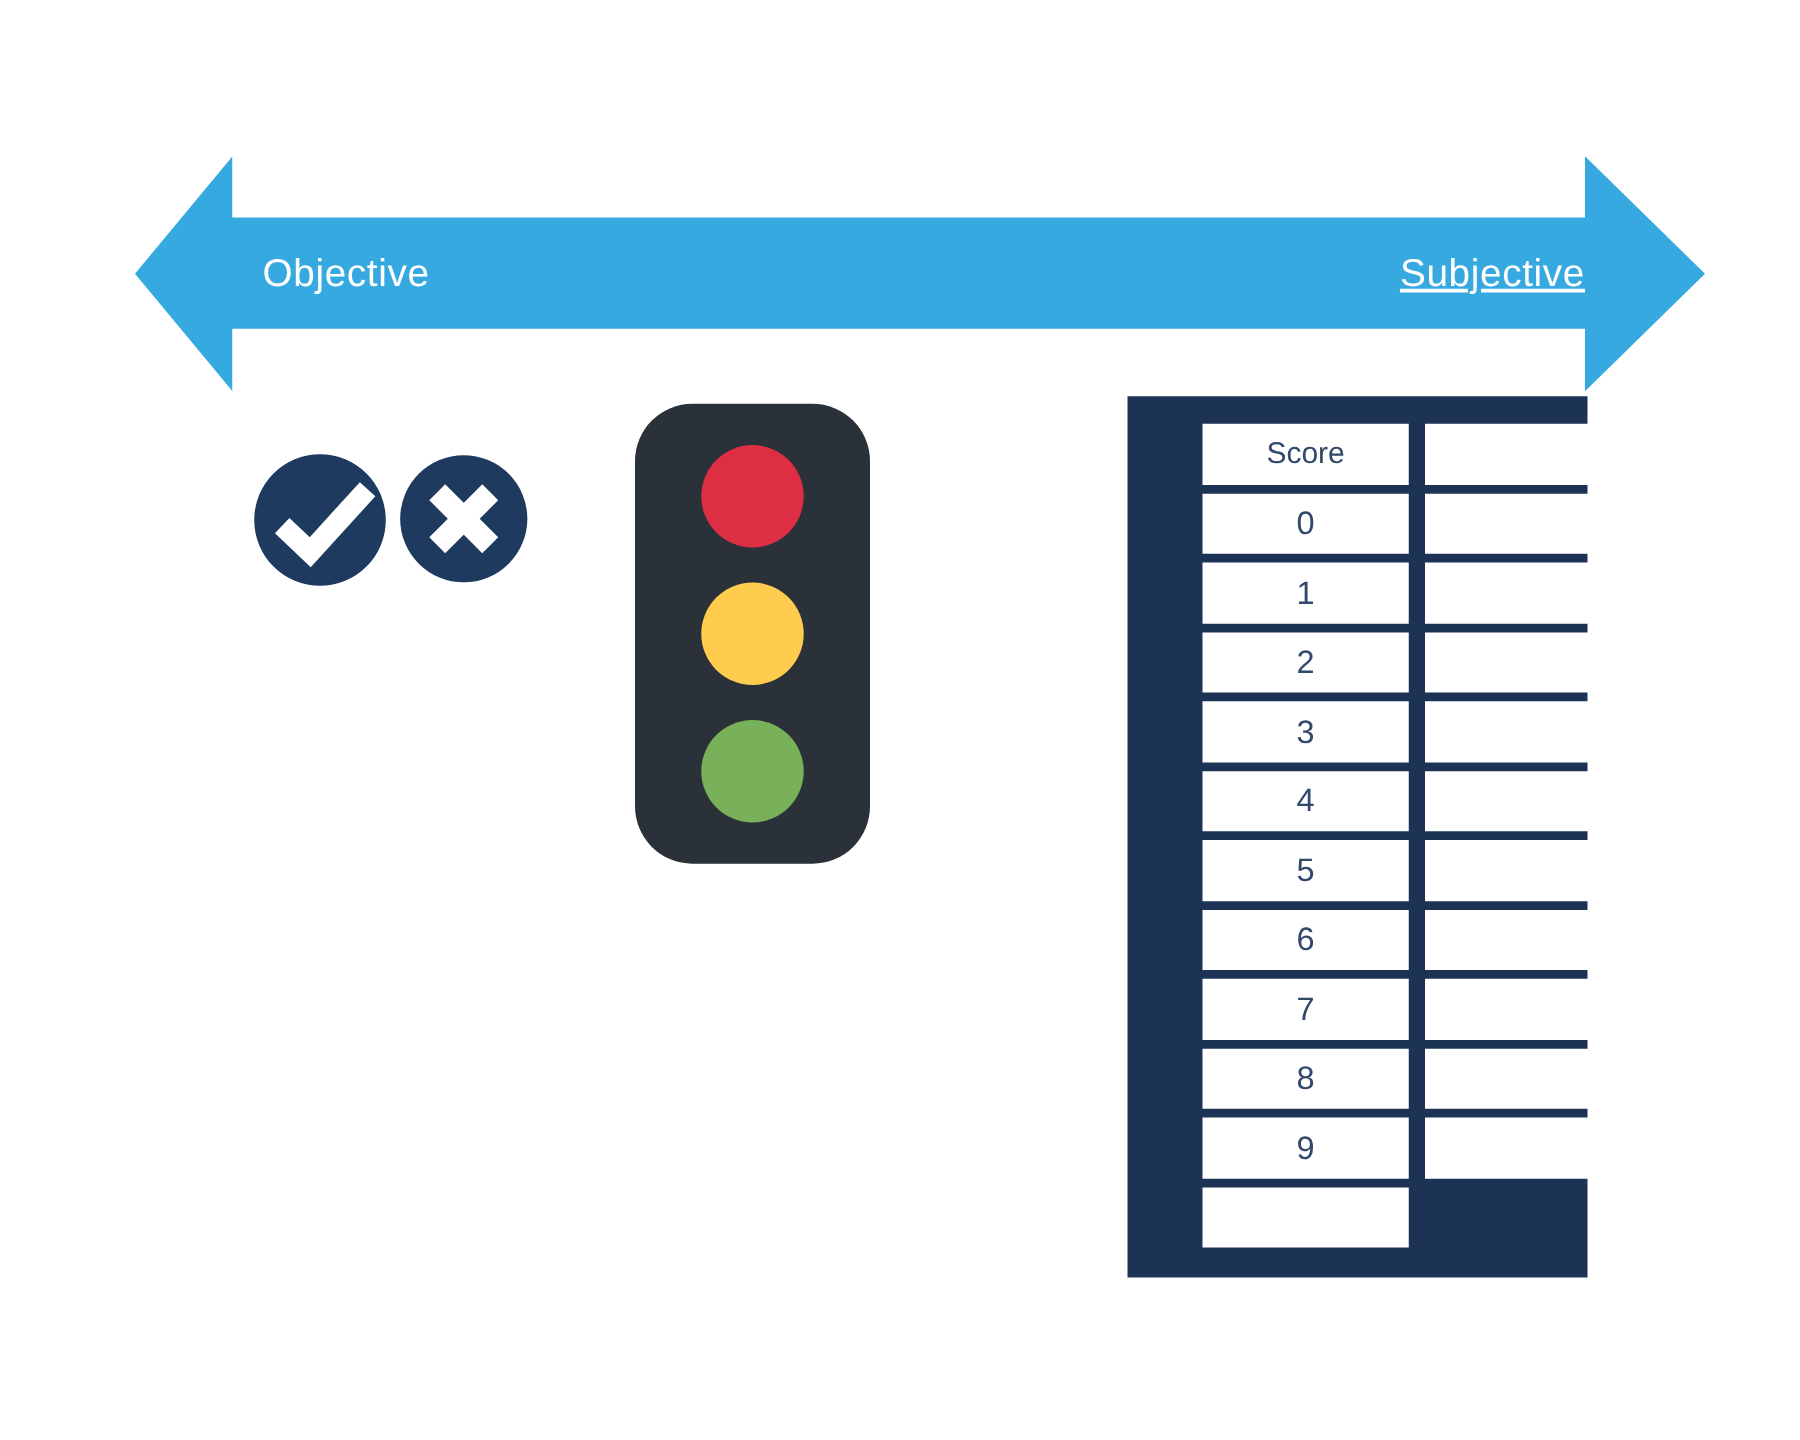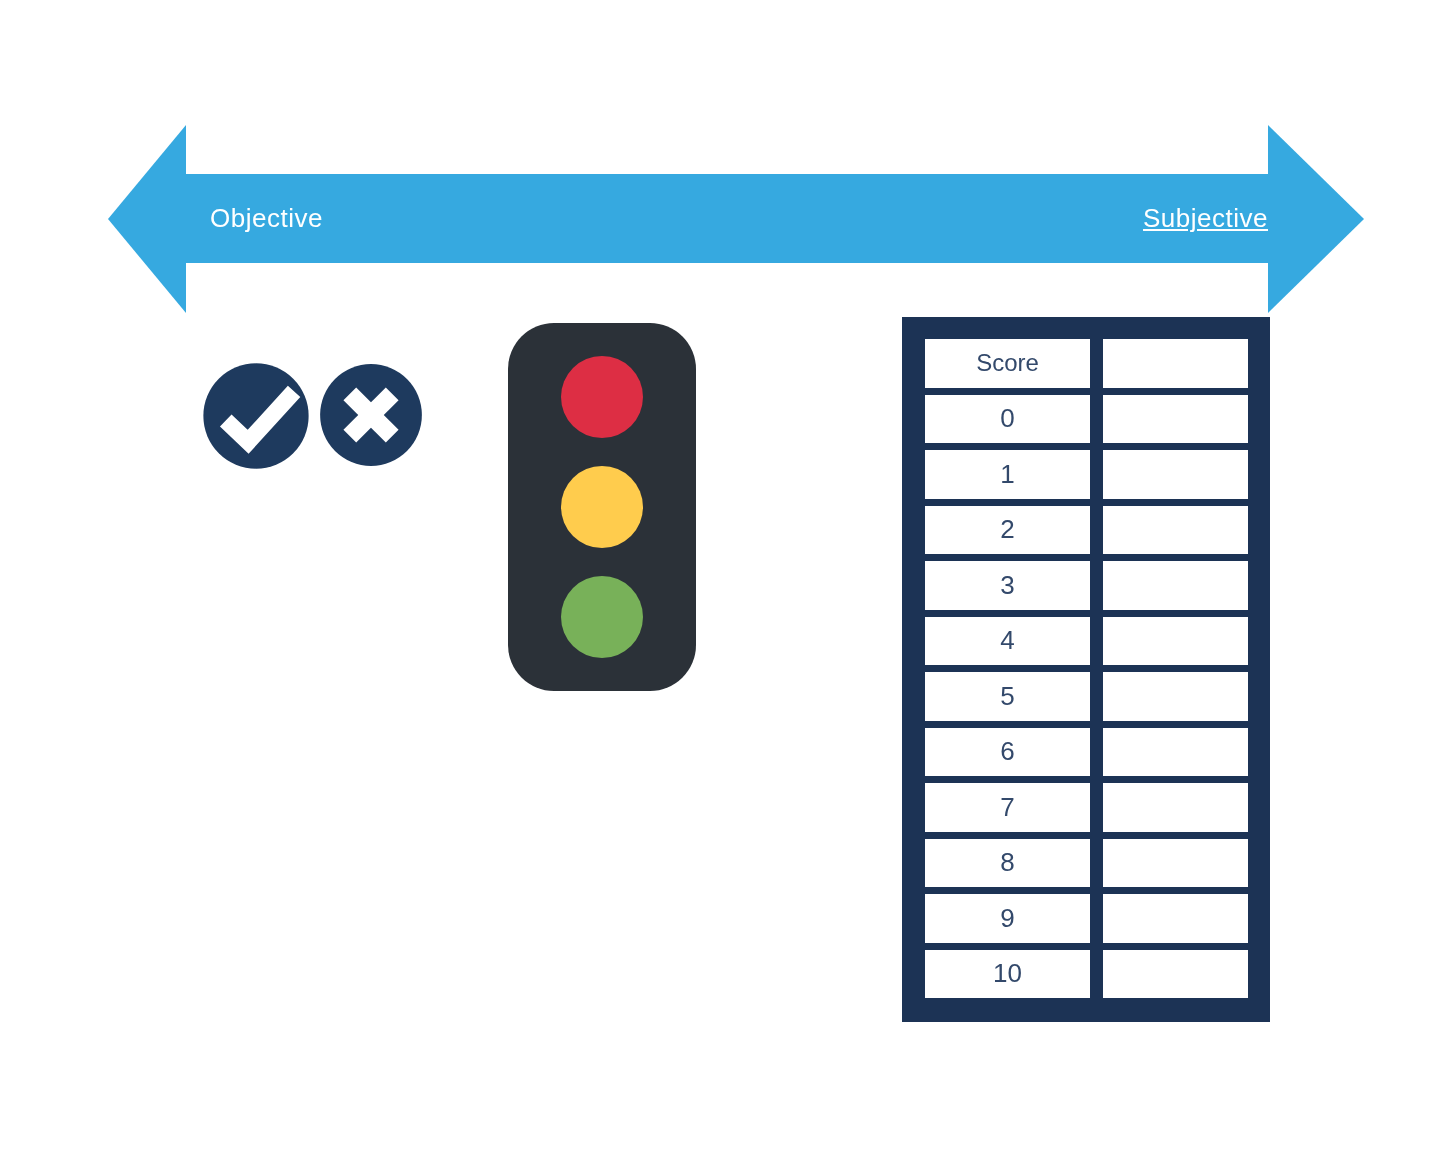--- a/index.html
+++ b/index.html
@@ -27,21 +27,21 @@
   .arrow-head {
     position: absolute;
     top: 125px;
     width: 96px; height: 188px;
     display: block;
   }
   .arrow-head.left  { left: 108px; width: 78px; }
   .arrow-head.right { left: 1268px; }
   .arrow-label {
     color: #ffffff;
-    font-size: 26px;
+    font-size: 31px;
     letter-spacing: 0.5px;
     white-space: nowrap;
   }
   .arrow-label.left  { margin-left: 26px; }
   .arrow-label.right { margin-right: 2px; text-decoration: underline; }
 
   
   .badge-icon { position: absolute; }
   .badge-icon.check { left: 200px; top: 360px; width: 112px; height: 112px; }
   .badge-icon.cross { left: 318px; top: 362px; width: 106px; height: 106px; }
@@ -71,20 +71,21 @@
     box-sizing: border-box;
     padding: 22px 22px 24px 23px;
   }
   .score-grid {
     display: grid;
     grid-template-columns: 165px 145px;
     grid-template-rows: repeat(12, 1fr);
     column-gap: 13px;
     row-gap: 7px;
     height: 100%;
+    margin-left: 37px;
   }
   .cell {
     background: #ffffff;
     display: flex;
     align-items: center;
     justify-content: center;
     font-size: 26px;
   }
   .cell.header-cell { font-size: 24px; }
 </style>
@@ -139,18 +140,17 @@
         <div class="cell" style="color: rgb(51, 73, 107);">5</div>
         <div class="cell" style="color: rgb(51, 73, 107);"></div>
         <div class="cell" style="color: rgb(51, 73, 107);">6</div>
         <div class="cell" style="color: rgb(51, 73, 107);"></div>
         <div class="cell" style="color: rgb(51, 73, 107);">7</div>
         <div class="cell" style="color: rgb(51, 73, 107);"></div>
         <div class="cell" style="color: rgb(51, 73, 107);">8</div>
         <div class="cell" style="color: rgb(51, 73, 107);"></div>
         <div class="cell" style="color: rgb(51, 73, 107);">9</div>
         <div class="cell" style="color: rgb(51, 73, 107);"></div>
-        <div class="cell" style="color: rgb(51, 73, 107);">10</div>
         <div class="cell" style="color: rgb(51, 73, 107);"></div>
       </div>
   </div>
 
 </div>
 
 </body></html>

